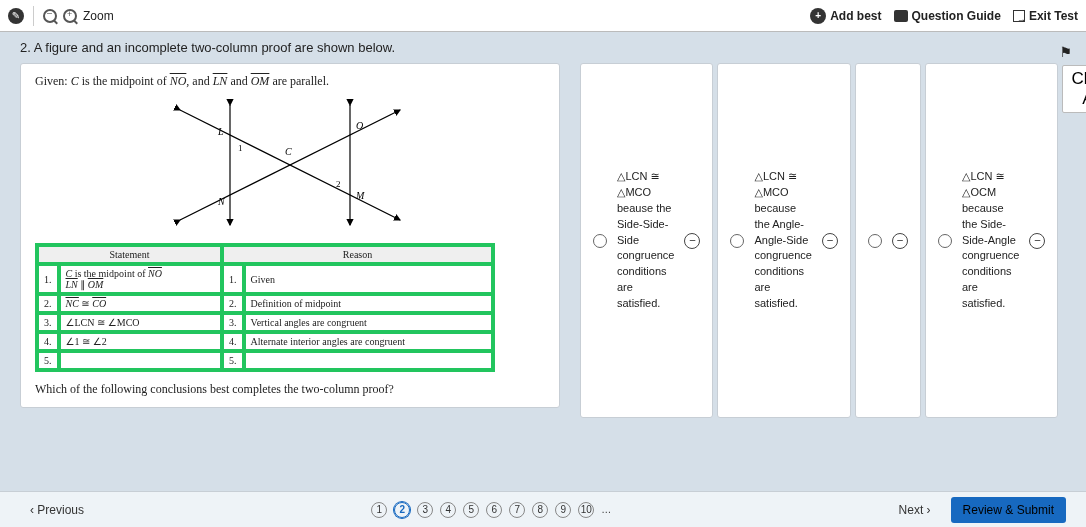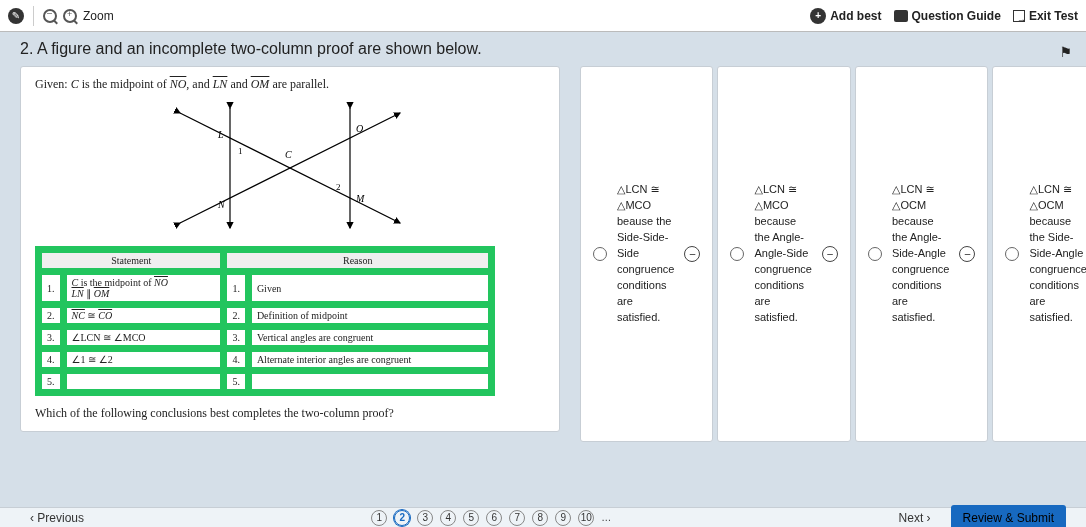--- a/index.html
+++ b/index.html
@@ -29,21 +29,21 @@
   .mag::after { content:''; position:absolute; width:5px; height:2px; background:#555; bottom:-2px; right:-3px; transform:rotate(45deg);}
   .mag.plus::before { content:'+'; position:absolute; top:-2px; left:2px; font-size:9px; color:#555;}
   .mag.minus::before { content:'–'; position:absolute; top:-3px; left:2px; font-size:9px; color:#555;}
   .toplink { display:flex; align-items:center; gap:4px; cursor:pointer;}
   .flag-corner { position:absolute; top:44px; right:14px; font-size:14px; color:#222;}
   .content {
     padding: 8px 20px 0 20px;
     height: calc(100% - 32px - 36px);
     overflow:hidden;
   }
-  .qnum { font-size:16px; margin-bottom:8px;}
+  .qnum { font-size:13px; margin-bottom:8px;}
   .card {
     background:#fff;
     border:1px solid #c7ced5;
     border-radius:3px;
     padding:10px 14px;
     margin-bottom:10px;
     font-family:Liberation Serif, serif;
   }
   .layout { display:flex; gap:20px; }
   .leftcol { flex: 0 0 540px; }
@@ -59,26 +59,26 @@
     align-items:center;
     gap:10px;
     font-size:11px;
     line-height:1.45;
   }
   .radio { width:14px; height:14px; border:1.5px solid #666; border-radius:50%; flex-shrink:0;}
   .removebtn { margin-left:auto; width:16px; height:16px; border:1.5px solid #444; border-radius:50%; display:flex; align-items:center; justify-content:center; font-size:10px; flex-shrink:0; cursor:pointer;}
   .clearall { align-self:flex-start; background:#fff; border:1px solid #bbb; border-radius:2px; padding:3px 8px; font-size:17px; cursor:pointer; margin-top:2px;}
   .qtext { font-size:12px; margin-top:10px;}
   table.proof { border-collapse:collapse; font-size:10px; width:100%; max-width:460px; margin-top:6px;}
-  table.proof th, table.proof td { border:7px solid #22c55e; padding:2px 5px; text-align:left;}
+  table.proof th, table.proof td { border:4px solid #22c55e; padding:2px 5px; text-align:left;}
   table.proof th { background:#efefef; text-align:center; font-weight:normal;}
   .numcell { width:20px; text-align:center;}
   .diagram { width:260px; height:140px; display:block; margin:2px auto 8px; }
   .footer {
-    position:absolute; bottom:0; left:0; right:0; height:20px;
+    position:absolute; bottom:0; left:0; right:0; height:36px;
     background:#eef3f7; border-top:1px solid #c7ced5;
     display:flex; align-items:center; padding:0 20px; gap:10px;
   }
   .navbtn { font-size:12px; color:#333; cursor:pointer; padding:4px 10px;}
   .pager { display:flex; align-items:center; gap:7px; margin:0 auto; font-size:10px; color:#333;}
   .pcircle { width:16px; height:16px; border:1.5px solid #888; border-radius:50%; display:flex; align-items:center; justify-content:center; font-size:10px; cursor:pointer;}
   .pcircle.active { border-color:#1769c0; box-shadow:0 0 0 1px #1769c0; color:#1769c0; font-weight:bold;}
   .review { background:#1769c0; color:#000000; padding:6px 12px; border-radius:3px; font-size:12px; cursor:pointer;}
 </style>
 </head>
@@ -193,21 +193,20 @@
         <span>△LCN ≅ △MCO beause the Side-Side-Side congruence conditions are satisfied.</span>
         <span class="removebtn">–</span>
       </div>
       <div class="answer">
         <span class="radio"></span>
         <span>△LCN ≅ △MCO because the Angle-Angle-Side congruence conditions are satisfied.</span>
         <span class="removebtn">–</span>
       </div>
       <div class="answer">
         <span class="radio"></span>
-        <span>△LCN ≅ △OCM because the Angle-Side-Angle congruence conditions are satisfied.</span>
         <span class="removebtn">–</span>
       </div>
       <div class="answer">
         <span class="radio"></span>
         <span>△LCN ≅ △OCM because the Side-Side-Angle congruence conditions are satisfied.</span>
         <span class="removebtn">–</span>
       </div>
       <button class="clearall">Clear All</button>
     </div>
   </div>

